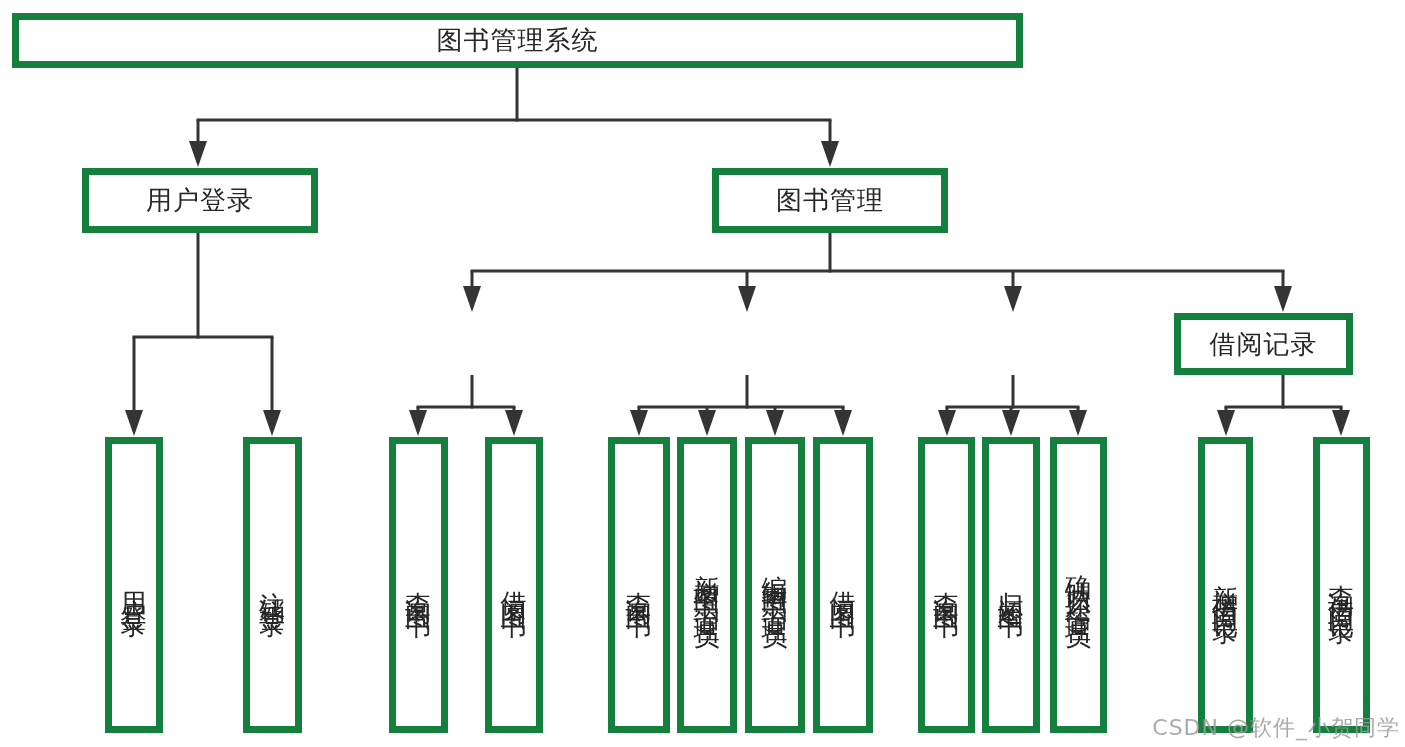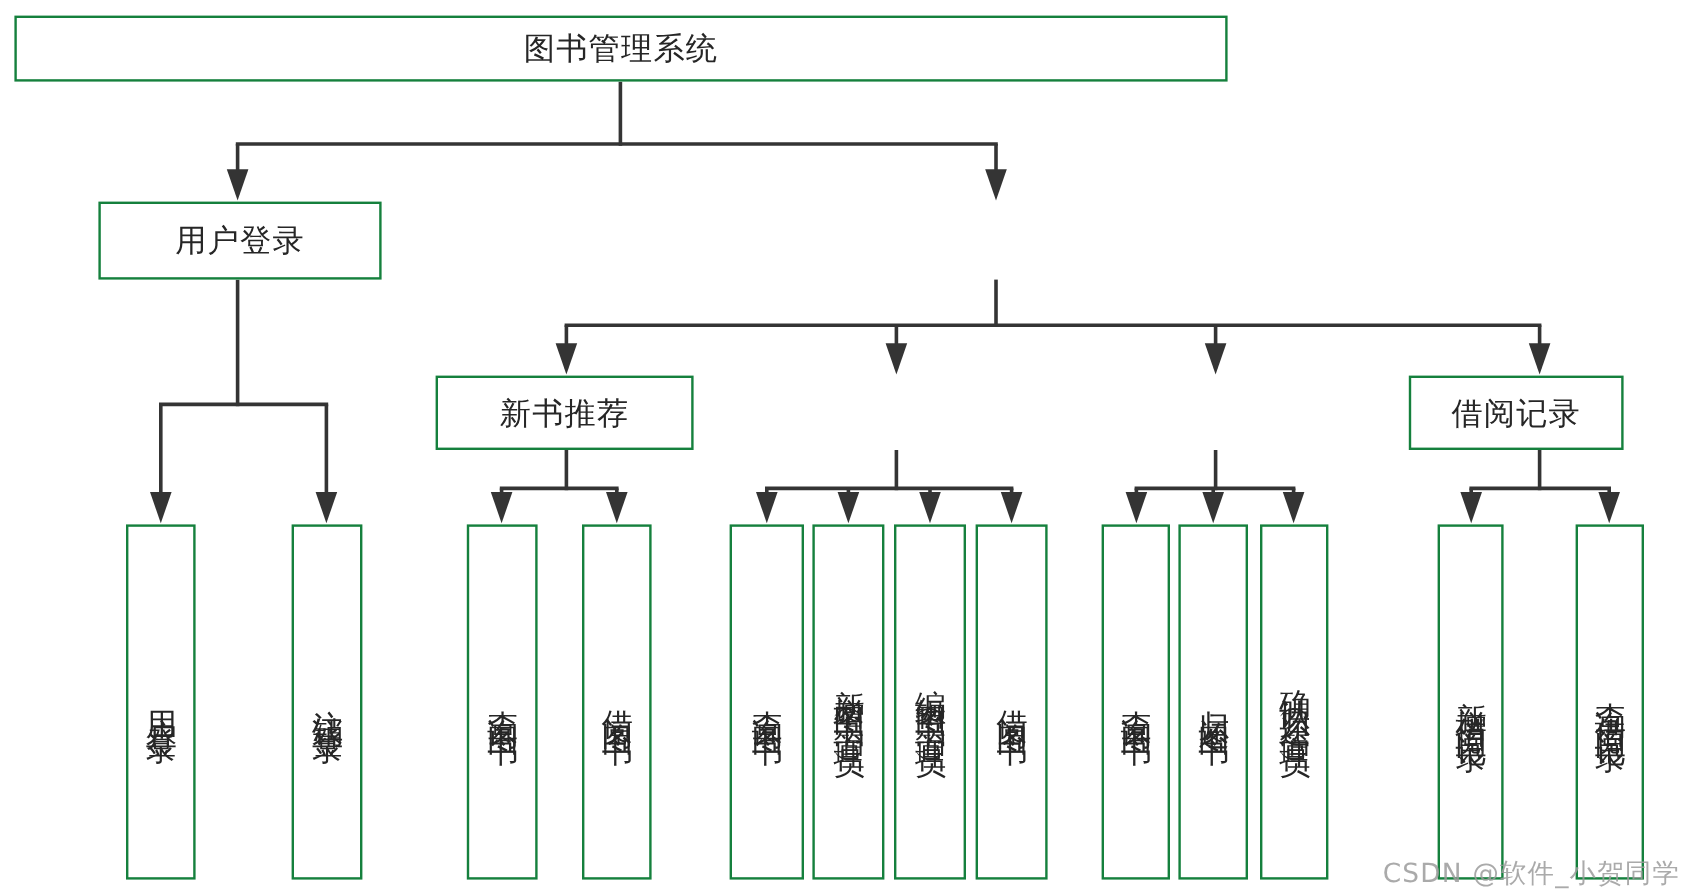--- a/index.html
+++ b/index.html
@@ -18,21 +18,21 @@
   .connectors {
     position: absolute;
     left: 0;
     top: 0;
     pointer-events: none;
   }
   .node {
     position: absolute;
     box-sizing: border-box;
     background: #ffffff;
-    border: 2px solid #15803d;
+    border: 7px solid #15803d;
     color: #262626;
     display: flex;
     align-items: center;
     justify-content: center;
     text-align: right;
   }
   .node.h {
     font-size: 26px;
     letter-spacing: 1px;
     white-space: nowrap;
@@ -112,22 +112,22 @@
       <polygon points="938,410 956,410 947,436" fill="#343434"></polygon>
       <polygon points="1002,410 1020,410 1011,436" fill="#343434"></polygon>
       <polygon points="1069,410 1087,410 1078,436" fill="#343434"></polygon>
       <polygon points="1217,410 1235,410 1226,436" fill="#343434"></polygon>
       <polygon points="1332,410 1350,410 1341,436" fill="#343434"></polygon>
     </svg>
 
   <div class="node h" style="left:12px; top:13px; width:1011px; height:55px">图书管理系统</div>
 
   <div class="node h" style="left:82px; top:168px; width:236px; height:65px">用户登录</div>
+  <div class="node h" style="left:712px; top:168px; width:236px; height:65px">图书管理</div>
 
-  <div class="node h" style="left:363px; top:313px; width:215px; height:62px">新书推荐</div>
   <div class="node h" style="left:1174px; top:313px; width:179px; height:62px">借阅记录</div>
 
   <div class="node v" style="left:105px; top:437px; width:58px; height:296px">用户登录</div>
   <div class="node v" style="left:243px; top:437px; width:59px; height:296px">注销登录</div>
 
   <div class="node v" style="left:389px; top:437px; width:59px; height:296px">查询图书</div>
   <div class="node v" style="left:485px; top:437px; width:58px; height:296px">借阅图书</div>
 
   <div class="node v" style="left:608px; top:437px; width:62px; height:296px">查询图书</div>
   <div class="node v" style="left:677px; top:437px; width:60px; height:296px">新增图书（管理员）</div>

